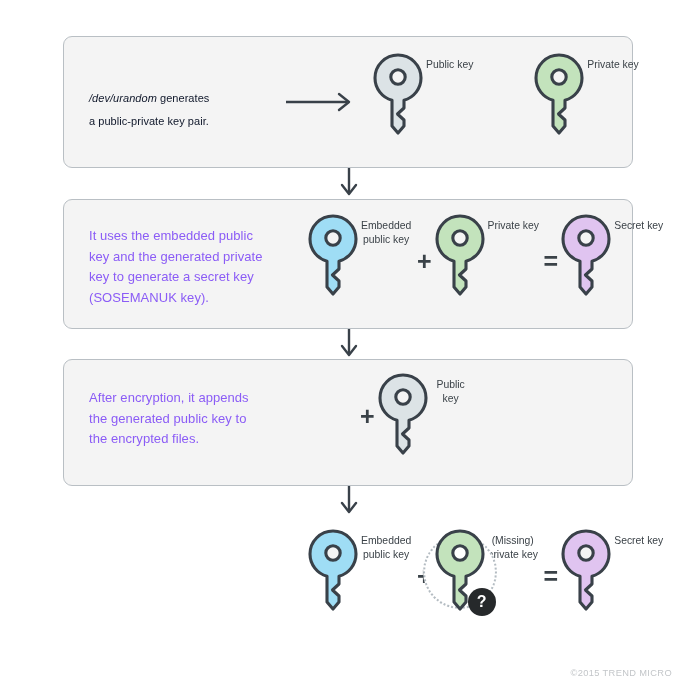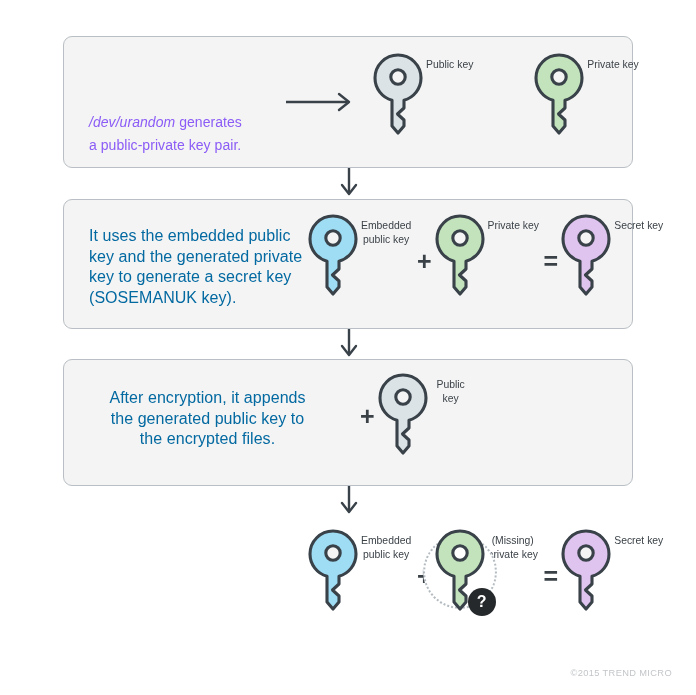--- a/index.html
+++ b/index.html
@@ -33,41 +33,40 @@
     border-radius: 9px;
     display: flex;
     align-items: center;
   }
   #panel-1 { top: 36px;  height: 132px; }
   #panel-2 { top: 199px; height: 130px; }
   #panel-3 { top: 359px; height: 127px; }
   #panel-4 { top: 516px; height: 131px; }
 
   .panel-text {
-    font-size: 16px;
+    font-size: 13px;
     line-height: 20.5px;
-    color: #0369a1;
+    color: #8b5cf6;
     letter-spacing: 0.05px;
     white-space: pre-line;
   }
   #panel-1 .panel-text {
     position: absolute;
     left: 25px;
     top: 50px;
     width: 230px;
-    font-size: 14px;
+    font-size: 11px;
     line-height: 23px;
-    color: #8b5cf6;
-    margin-top: 24px;
+    color: #0f172a;
   }
   #panel-1 .panel-text .mono-italic {
     font-style: italic;
   }
   #panel-2 .panel-text { position: absolute; left: 25px; top: 26px; width: 215px; }
-  #panel-3 .panel-text { position: absolute; left: 36px; top: 28px; width: 215px; text-align: center; }
+  #panel-3 .panel-text { position: absolute; left: 25px; top: 28px; width: 215px; }
   #panel-4 .panel-text { position: absolute; left: 25px; top: 28px; width: 215px; }
 
   
   .icon-row {
     position: absolute;
     display: flex;
     align-items: flex-start;
   }
   .icon-cell {
     display: flex;

